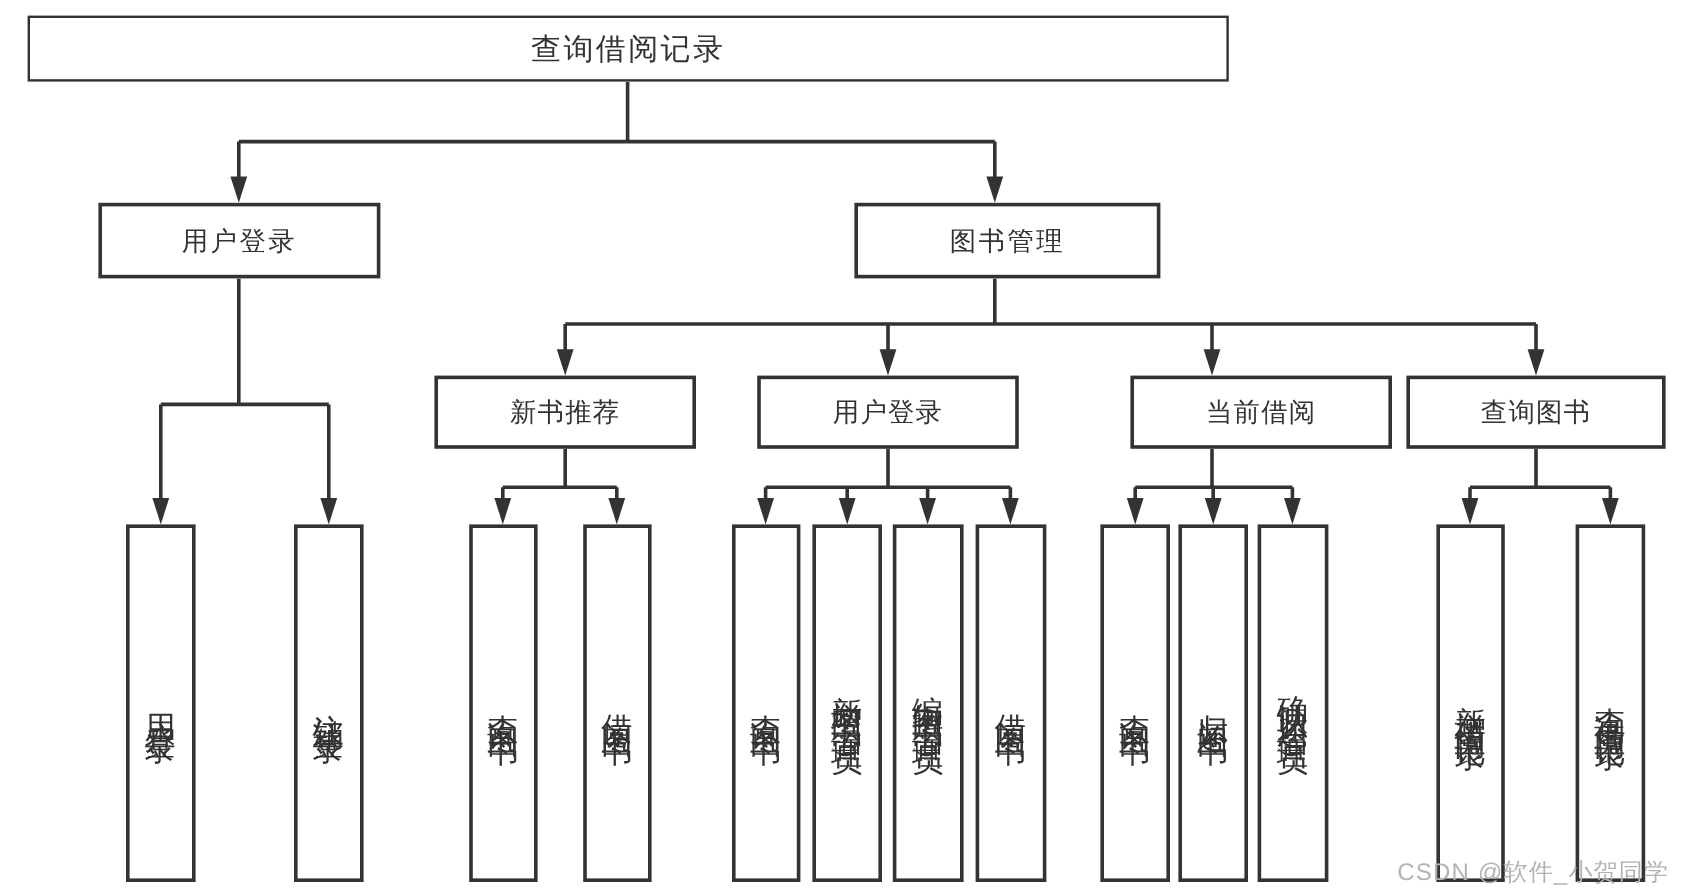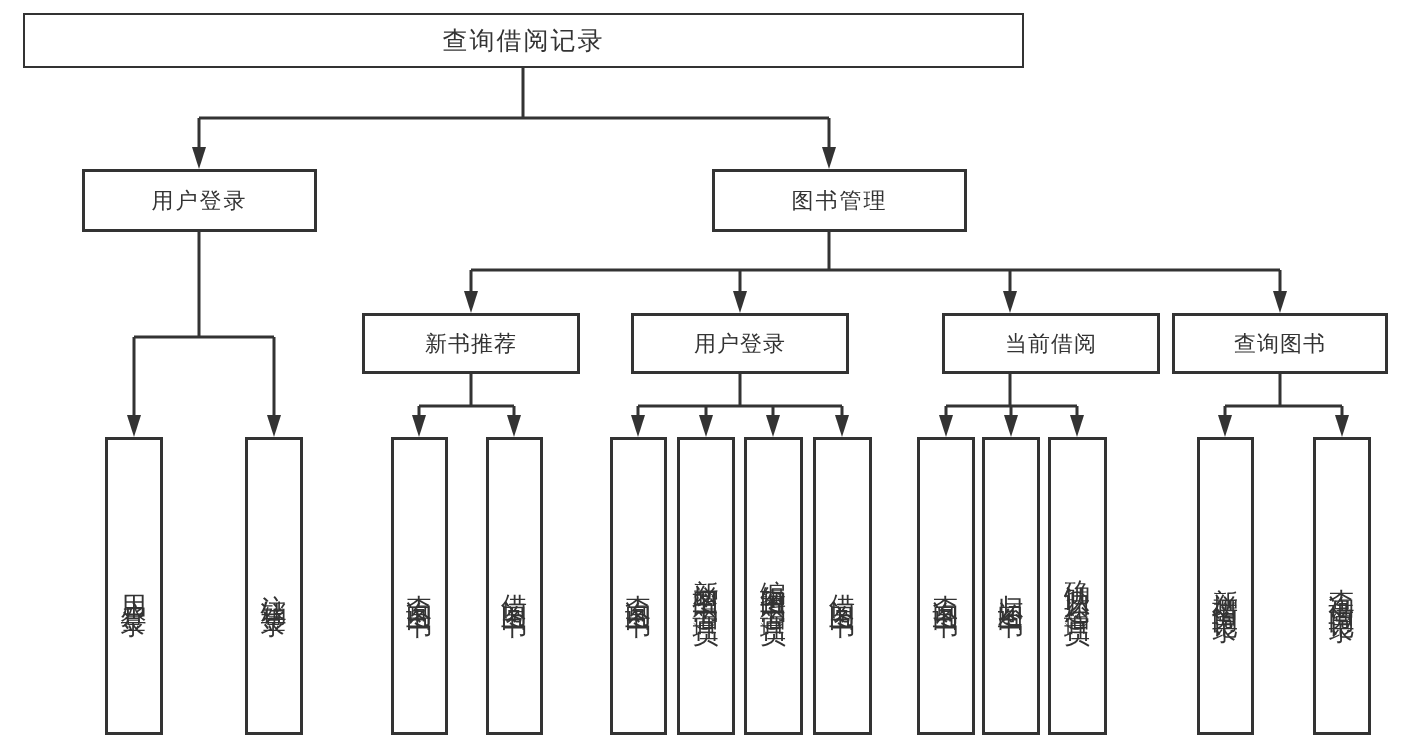--- a/index.html
+++ b/index.html
@@ -158,14 +158,15 @@
     <span>确认归还（管理员）</span>
   </div>
 
   <div class="box v" style="left:1197px;top:437px;width:57px;height:298px">
     <span>新增借阅记录</span>
   </div>
   <div class="box v" style="left:1313px;top:437px;width:58px;height:298px">
     <span>查询借阅记录</span>
   </div>
 
+  <div class="watermark">CSDN @软件_小贺同学</div>
 
 </div>
 
 </body></html>

